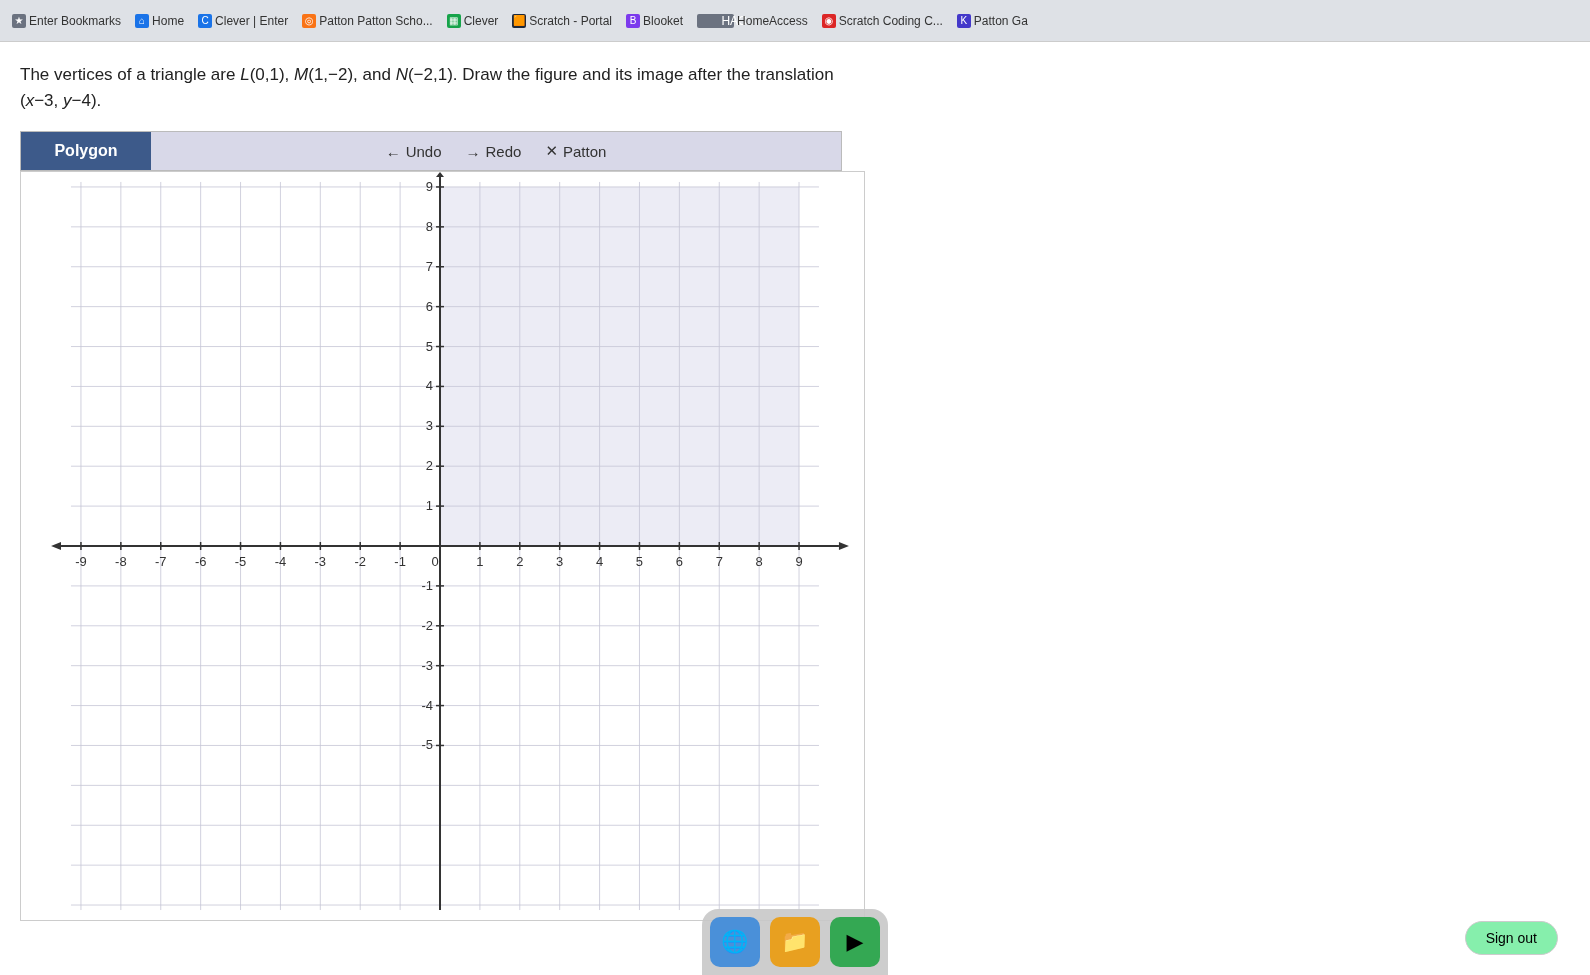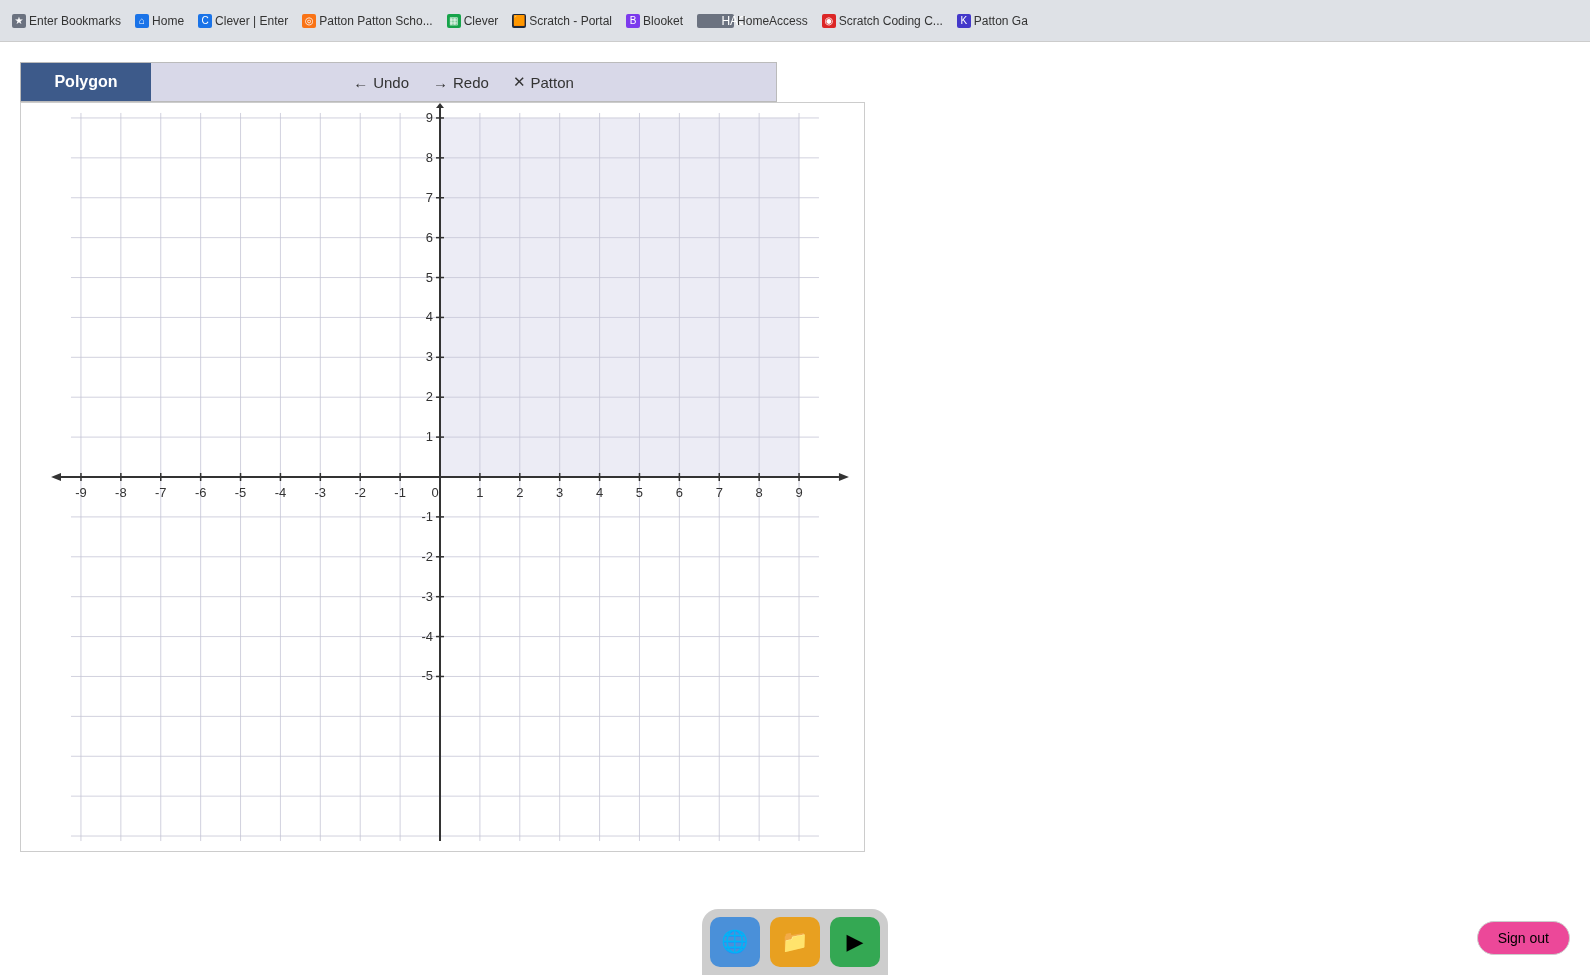--- a/index.html
+++ b/index.html
@@ -66,21 +66,21 @@
       margin-bottom: 18px;
       max-width: 900px;
     }
 
     
     .toolbar {
       display: flex;
       align-items: center;
       gap: 0;
       margin-bottom: 0;
-      width: 757px;
+      width: 822px;
       background: #d8d8e8;
       border: 1px solid #bbb;
     }
     .polygon-btn {
       background: #3d5a8a;
       color: white;
       font-size: 16px;
       font-weight: bold;
       padding: 10px 24px;
       border: none;
@@ -120,22 +120,22 @@
       position: absolute;
       top: 0; left: 0;
       width: 100%;
       height: 100%;
     }
 
     
     .sign-out-btn {
       position: fixed;
       bottom: 20px;
-      right: 20px;
-      background: #ec4899;
+      right: 32px;
+      background: #86efac;
       border: 1px solid #ccc;
       border-radius: 20px;
       padding: 8px 20px;
       font-size: 14px;
       cursor: pointer;
     }
 
     
     .bottom-dock {
       position: fixed;
@@ -199,20 +199,24 @@
     <span>Scratch Coding C...</span>
   </div>
   <div class="bookmark-item">
     <span class="fav-icon fav-indigo">K</span>
     <span>Patton Ga</span>
   </div>
 </div>
 
 <div class="main-content">
 
+  <div class="problem-text">
+    <span>The vertices of a triangle are <em>L</em>(0,1), <em>M</em>(1,−2), and <em>N</em>(−2,1). Draw the figure and its image after the translation</span><br>
+    <span>(<em>x</em>−3, <em>y</em>−4).</span>
+  </div>
 
   <div class="toolbar">
     <button class="polygon-btn">Polygon</button>
     <div class="toolbar-actions">
       <button class="toolbar-btn">
         <span>←</span>
         <span>Undo</span>
       </button>
       <button class="toolbar-btn">
         <span>→</span>

